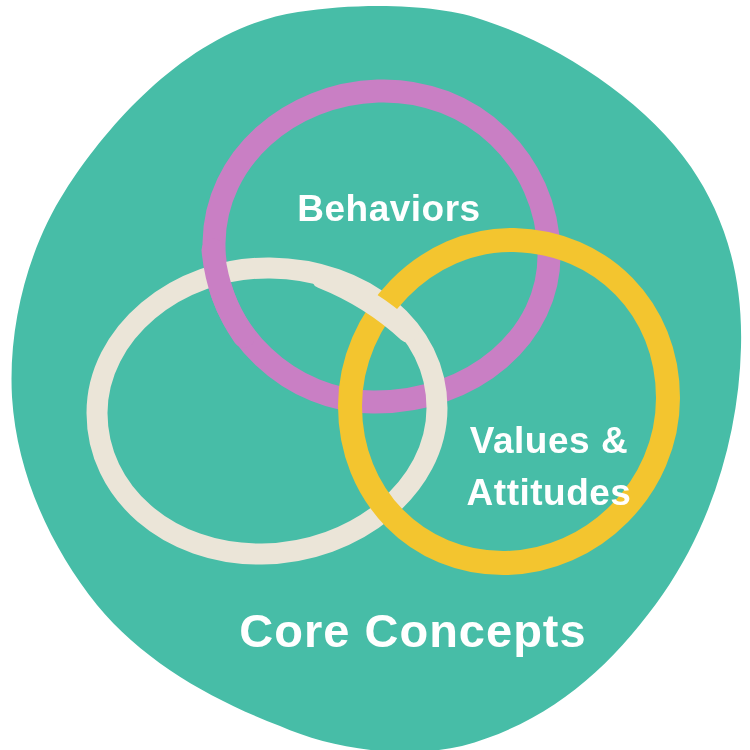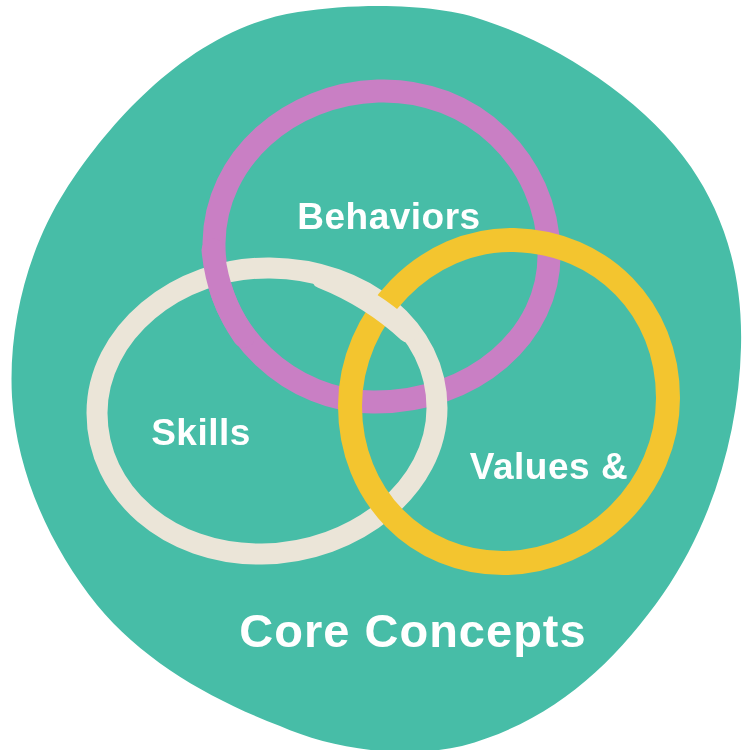--- a/index.html
+++ b/index.html
@@ -14,21 +14,21 @@
   .stage svg { position: absolute; left: 0; top: 0; }
   .label {
     position: absolute;
     transform: translate(-50%, -50%);
     color: #ffffff;
     font-weight: bold;
     white-space: nowrap;
     text-align: center;
     letter-spacing: 0.5px;
   }
-  .label-behaviors { left: 389px; top: 217px; font-size: 37px; }
+  .label-behaviors { left: 389px; top: 209px; font-size: 37px; }
   .label-skills    { left: 201px; top: 433px; font-size: 37px; }
   .label-values    { left: 549px; top: 439px; font-size: 37px; line-height: 52px; margin-top: 28px; }
   .label-title     { left: 377px; top: 630px; font-size: 47px; letter-spacing: 1px; margin-left: 36px; }
 </style>
 </head>
 <body>
 
 <div class="stage">
 
   <svg width="750" height="750" viewBox="0 0 750 750">
@@ -63,21 +63,21 @@
              C 602,242 668,309 668,398
              C 668,487 593,562 505,563
              C 417,564 350,495 350,406
              C 350,317 426,238 514,240 Z" stroke="#F3C52F"></path>
 
     <path fill="none" stroke-width="21" stroke-linecap="round" d="M 322,278 C 352,290 382,308 408,332" stroke="#EBE5D8"></path>
   </svg>
 
   <div class="label label-behaviors">Behaviors</div>
 
-  <div class="label label-skills">Skills</div>
 
   <div class="label label-values">
     <div>Values &amp;</div>
+    <div>Attitudes</div>
   </div>
 
   <div class="label label-title">Core Concepts</div>
 
 </div>
 
 </body></html>

